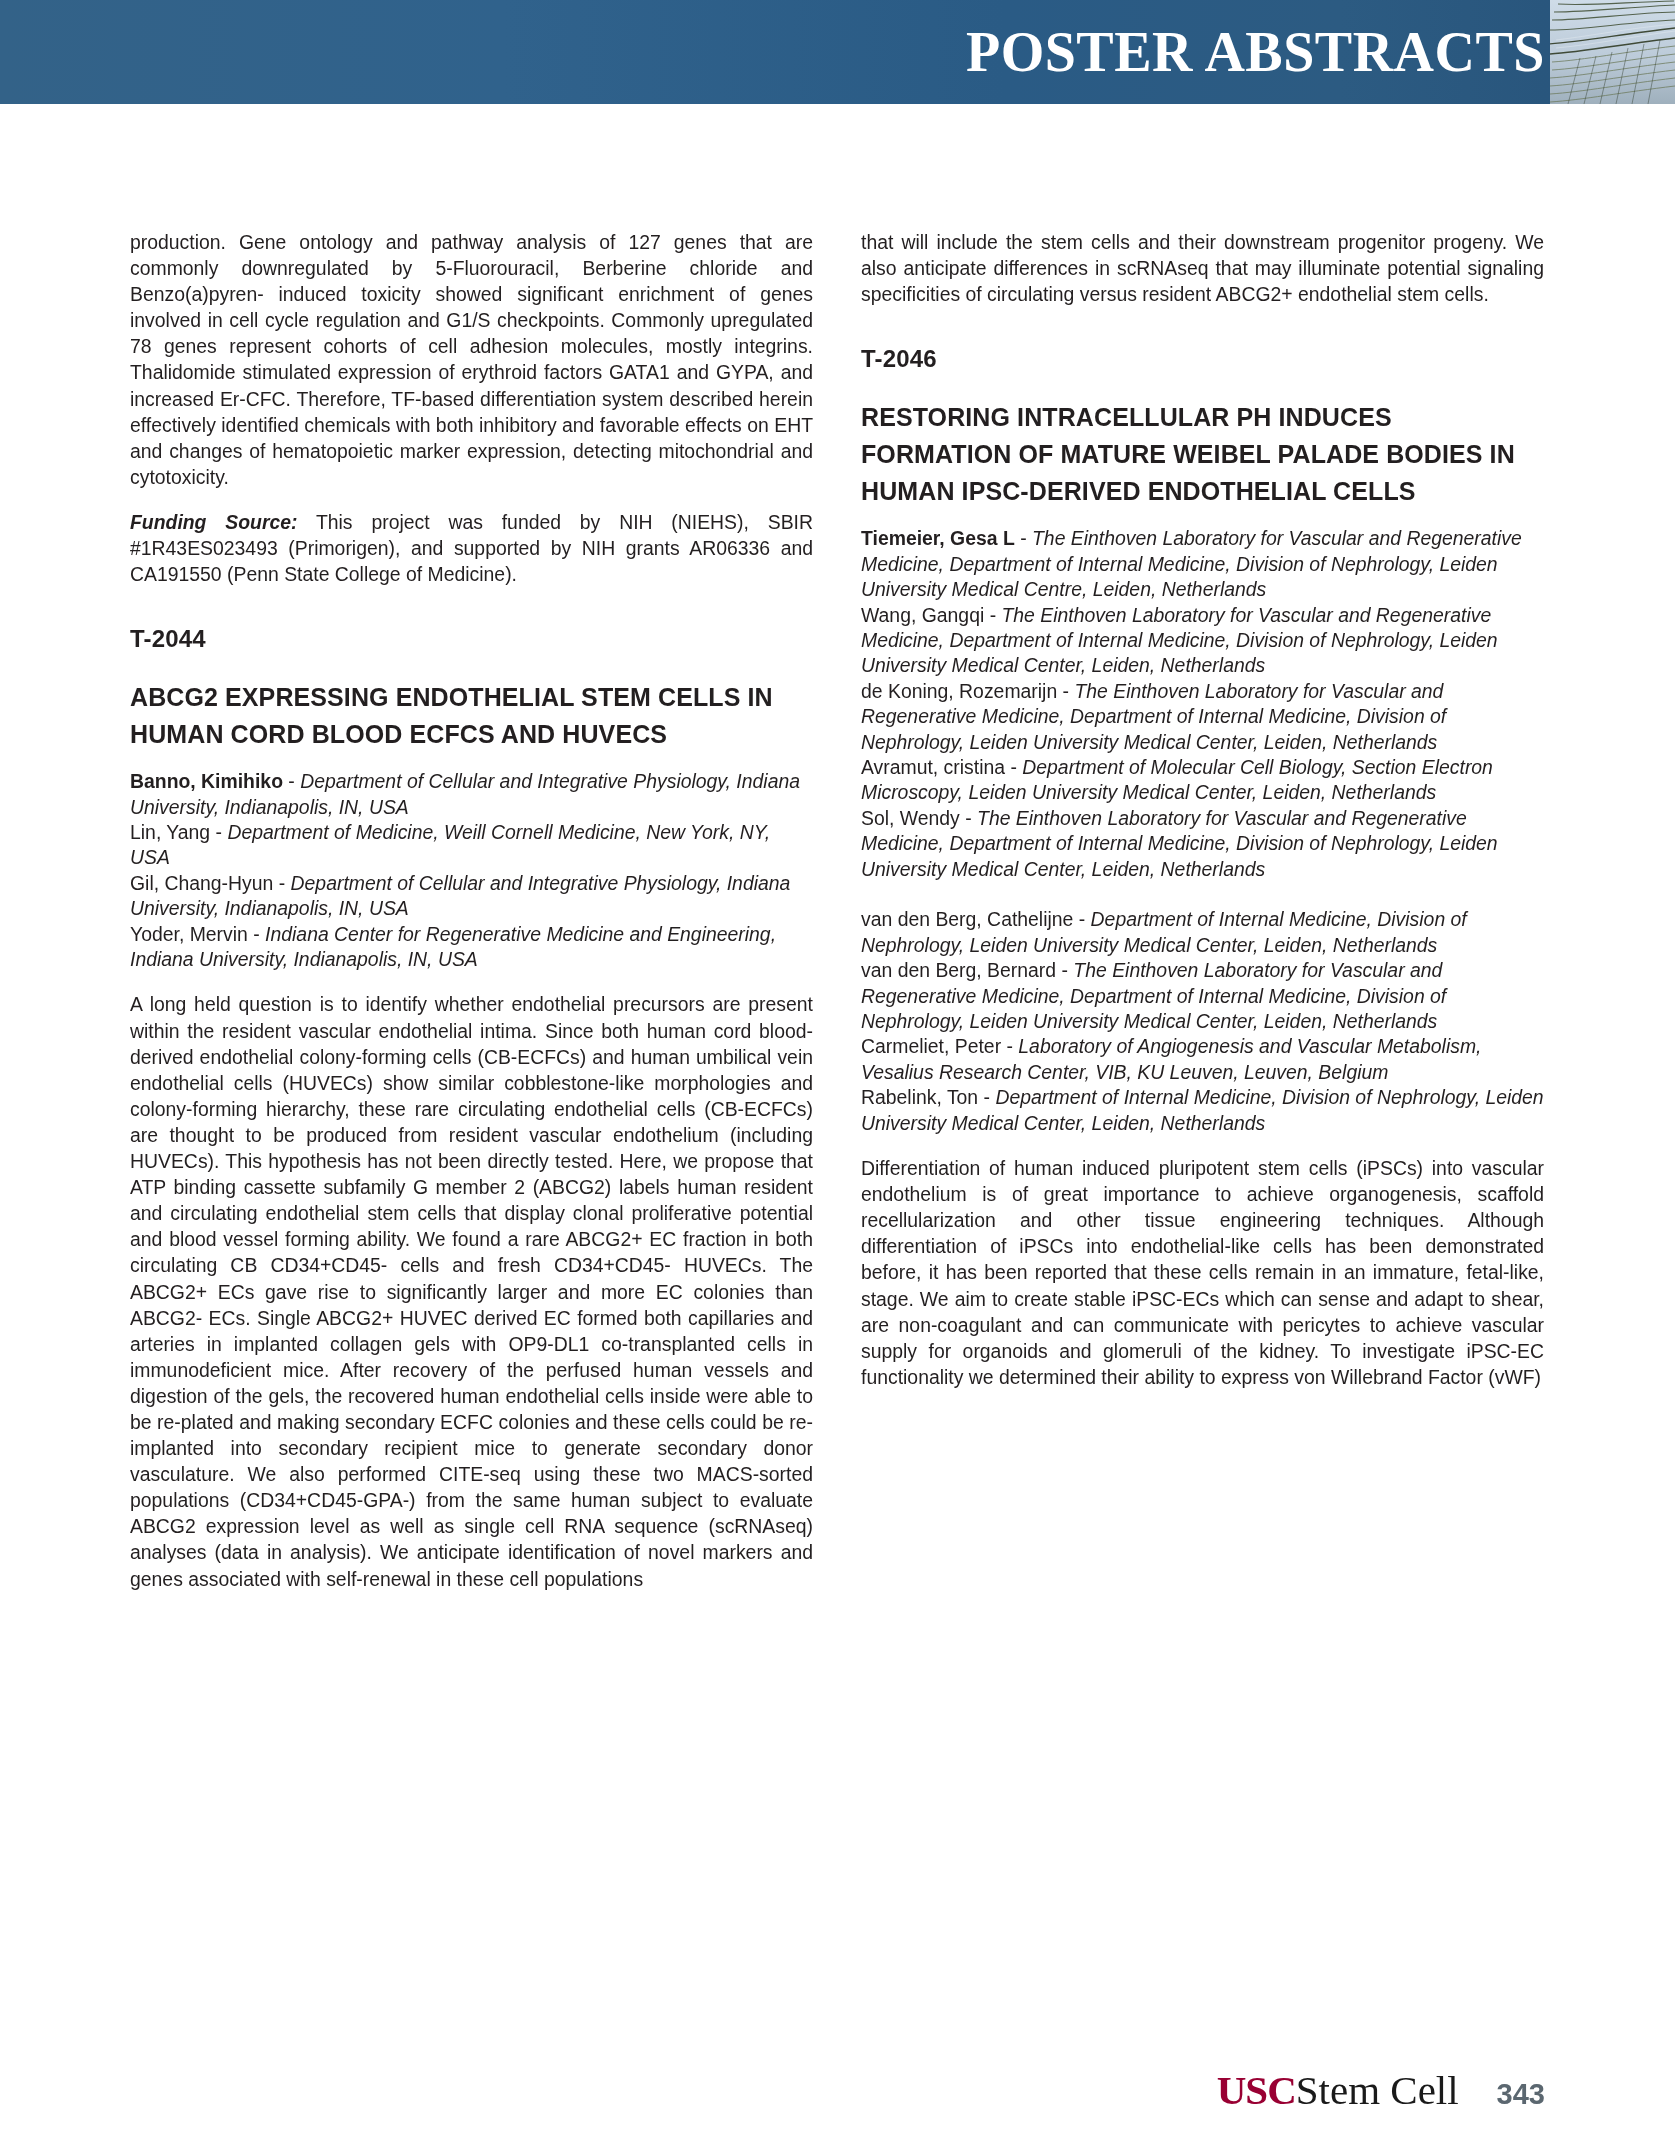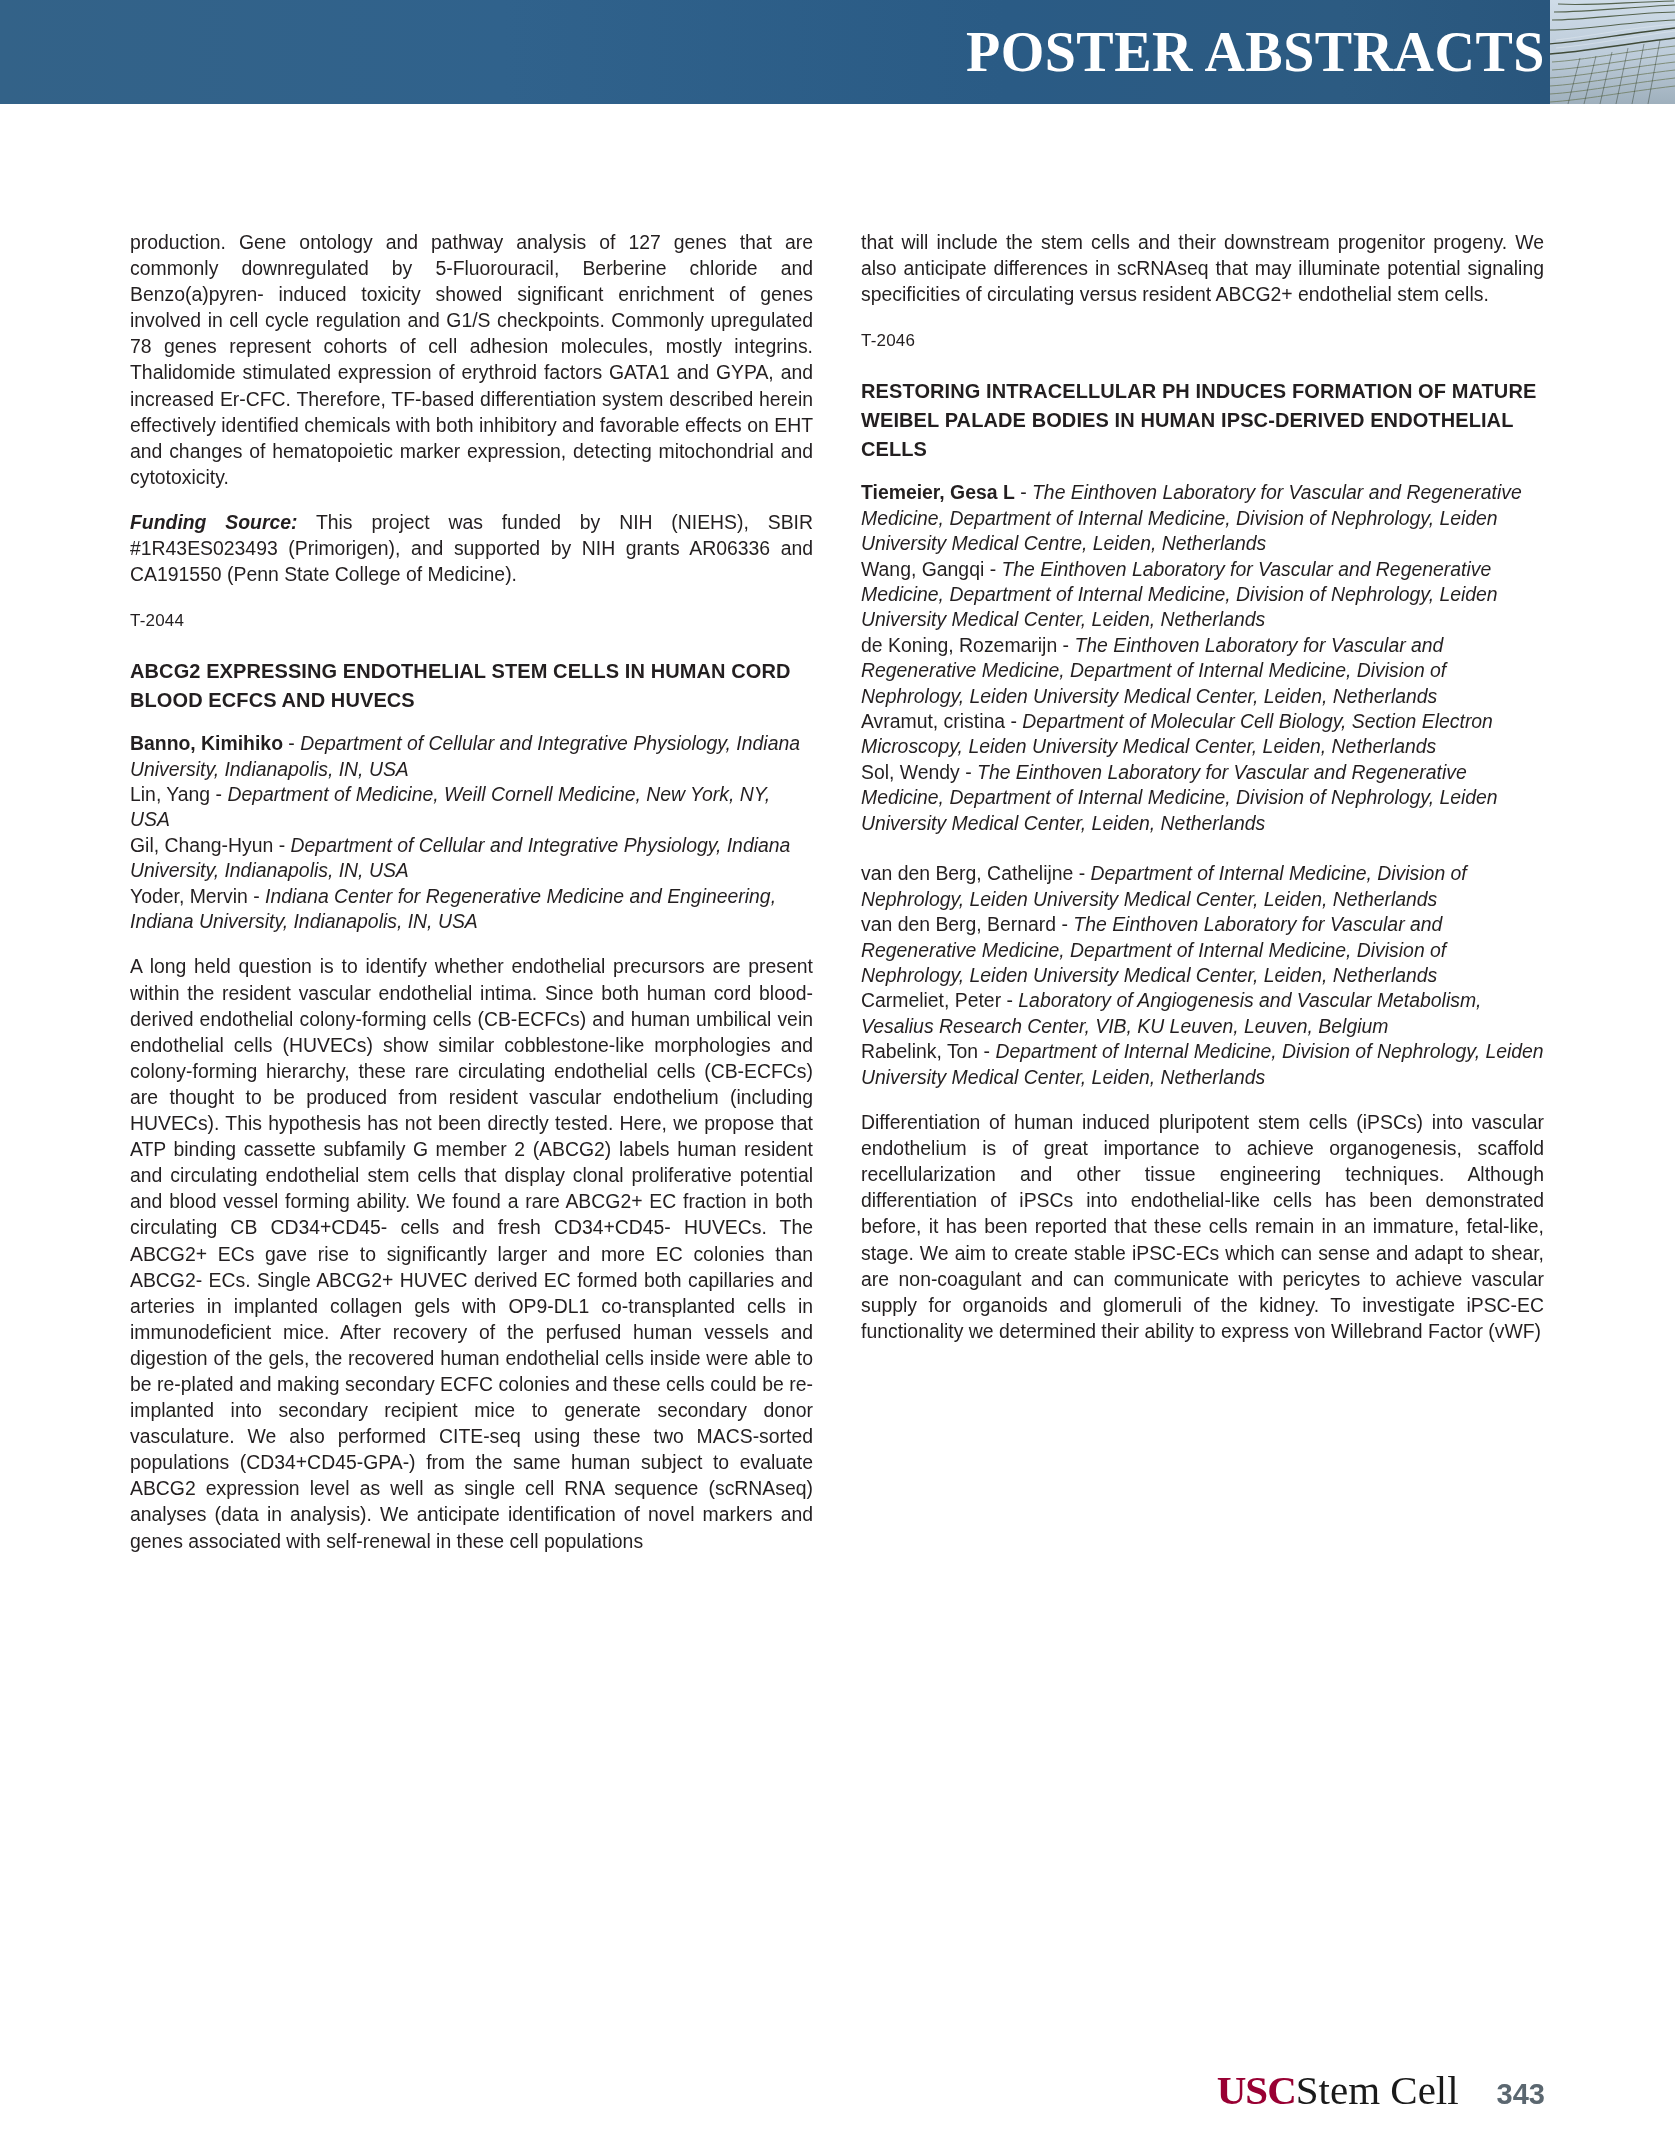--- a/index.html
+++ b/index.html
@@ -75,29 +75,29 @@
     line-height: 26.1px;
     text-align: justify;
     text-justify: inter-word;
     -webkit-hyphens: none;
     hyphens: none;
     color: #231f20;
   }
   p.body.last { margin-bottom: 0; }
 
   .abs-id {
-    font-size: 17px;
-    font-weight: normal;
-    margin: 24px 0 26px 0;
+    font-size: 24px;
+    font-weight: bold;
+    margin: 38px 0 26px 0;
     letter-spacing: 0.2px;
   }
   .abs-title {
-    font-size: 20px;
-    font-weight: bold;
-    line-height: 29px;
+    font-size: 25px;
+    font-weight: bold;
+    line-height: 37px;
     margin: 0 0 16px 0;
     letter-spacing: 0.1px;
   }
   .authors {
     font-size: 19.4px;
     line-height: 25.4px;
     margin: 0 0 19px 0;
     font-style: italic;
     color: #231f20;
   }

